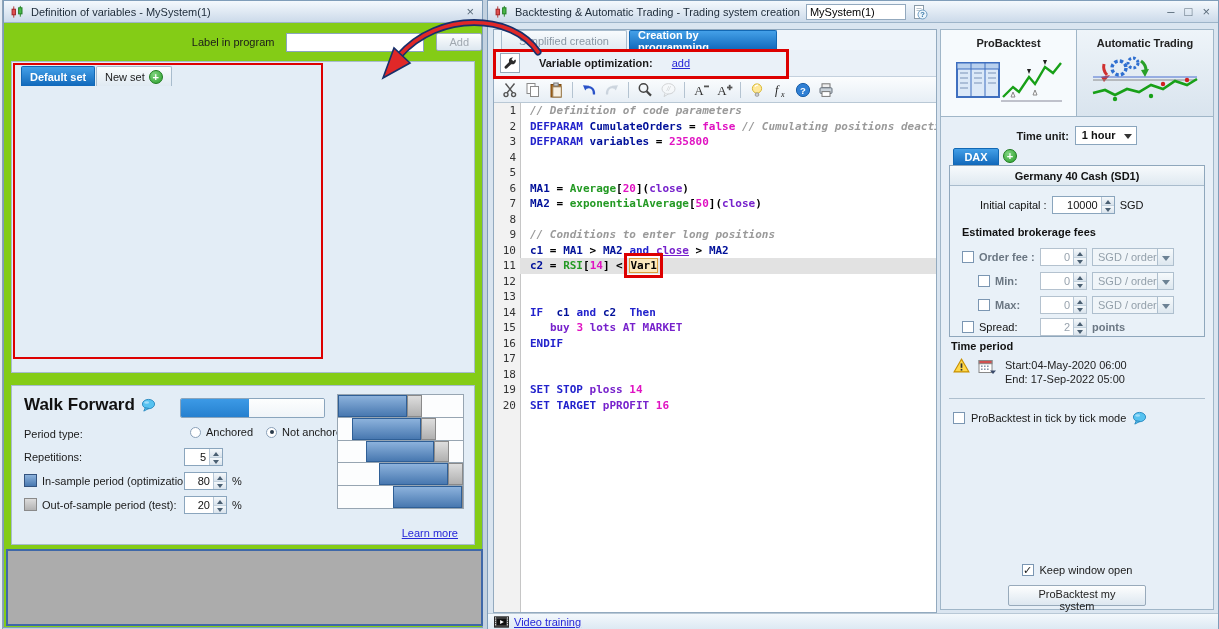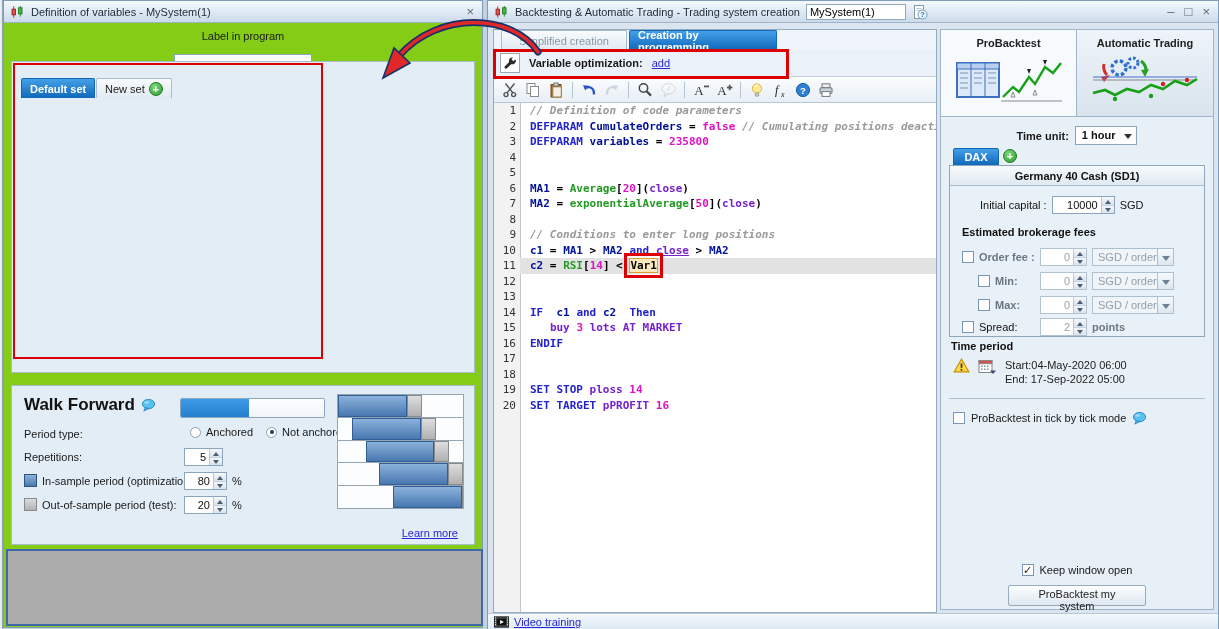--- a/index.html
+++ b/index.html
@@ -49,25 +49,25 @@
     color:#8a97a4; padding:0 8px; border-radius:2px 2px 0 0; }
   .tab.active { background:linear-gradient(#44a0e8,#1068ba); color:#fff; font-weight:bold;
     border-color:#1268b4; }
   .plus-circle { width:14px; height:14px; border-radius:50%; background:radial-gradient(circle at 35% 30%,#7fd47f,#2ca02c);
     border:1px solid #1d7a1d; color:#fff; font-weight:bold; font-size:11px; line-height:12px;
     text-align:center; display:inline-block; }
 
   
   #lw { left:3px; top:0; width:480px; height:628px; }
   #lw-labelrow { position:absolute; left:0; top:29px; width:100%; height:24px; display:flex;
-    align-items:center; justify-content:flex-start; gap:12px;flex-direction:column; }
+    align-items:center; justify-content:flex-end; gap:12px; }
   #lw-labelrow input { width:138px; height:19px; border:1px solid #8aa5bd; background:#fff;
     font-size:11px; padding:0 3px; }
   #sets-panel { left:7px; top:60px; width:464px; height:312px; }
-  #sets-panel .tab { top:16px; }
+  #sets-panel .tab { top:4px; }
   #tab-default { left:9px; min-width:72px; }
   #tab-newset { left:84px; }
   #walk-panel { left:7px; top:384px; width:464px; height:160px; }
   .wf-title { position:absolute; left:12px; top:9px; font-size:17px; font-weight:bold; color:#111;
     display:flex; gap:6px; align-items:center; }
   .seg { position:absolute; left:168px; top:12px; display:flex; border:1px solid #8aa5bd;
     border-radius:2px; overflow:hidden; height:20px; }
   .seg .sbn { padding:18px 10px; font-size:16px; background:linear-gradient(#fdfefe,#e2ebf3); color:#333; }
   .seg .sbn.on { background:linear-gradient(#3c9ae6,#0f66b8); color:#fff; font-weight:bold; }
   .wf-row { position:absolute; display:flex; align-items:center; gap:5px; }
@@ -88,21 +88,21 @@
   
   #rw { left:487px; top:0; width:732px; height:629px; background:#dae5f0; }
   #rw-name { width:100px; height:16px; border:1px solid #93a9be; background:#fff; font-size:11px;
     padding:0 3px; }
   #editor-col { position:absolute; left:5px; top:28px; width:444px; height:584px;
     border:1px solid #93aabf; background:#eef4fa; }
   #ed-tabs { position:absolute; left:0; top:0; right:0; height:20px; }
   #tab-simplified { left:7px; width:126px; }
   #tab-programming { left:135px; width:148px; }
   #varopt-row { position:absolute; left:0; top:20px; right:0; height:27px; background:#eaf1f8;
-    border-bottom:1px solid #c4d1de; display:flex; align-items:center; gap:9px; padding:8px 6px; }
+    border-bottom:1px solid #c4d1de; display:flex; align-items:center; gap:19px; padding:8px 6px; }
   #wrench-btn { width:20px; height:20px; border:1px solid #98a8b8; background:#fff; display:flex;
     align-items:center; justify-content:center; }
   #toolbar { position:absolute; left:0; top:47px; right:0; height:26px;
     background:linear-gradient(#fbfdfe,#e7eef5); border-bottom:1px solid #b9c8d5;
     display:flex; align-items:center; gap:3px; padding:0 6px; }
   .tbtn { width:20px; height:20px; display:flex; align-items:center; justify-content:center; }
   .tbtn.dis { opacity:0.45; filter:grayscale(60%); }
   .tsep { width:1px; height:16px; background:#b4c3d1; margin:0 3px; }
   #code { position:absolute; left:0; top:73px; right:0; bottom:0;
     background:linear-gradient(to right,#f2f2f2 26px,#c6c6c6 26px,#c6c6c6 27px,#fff 27px);

